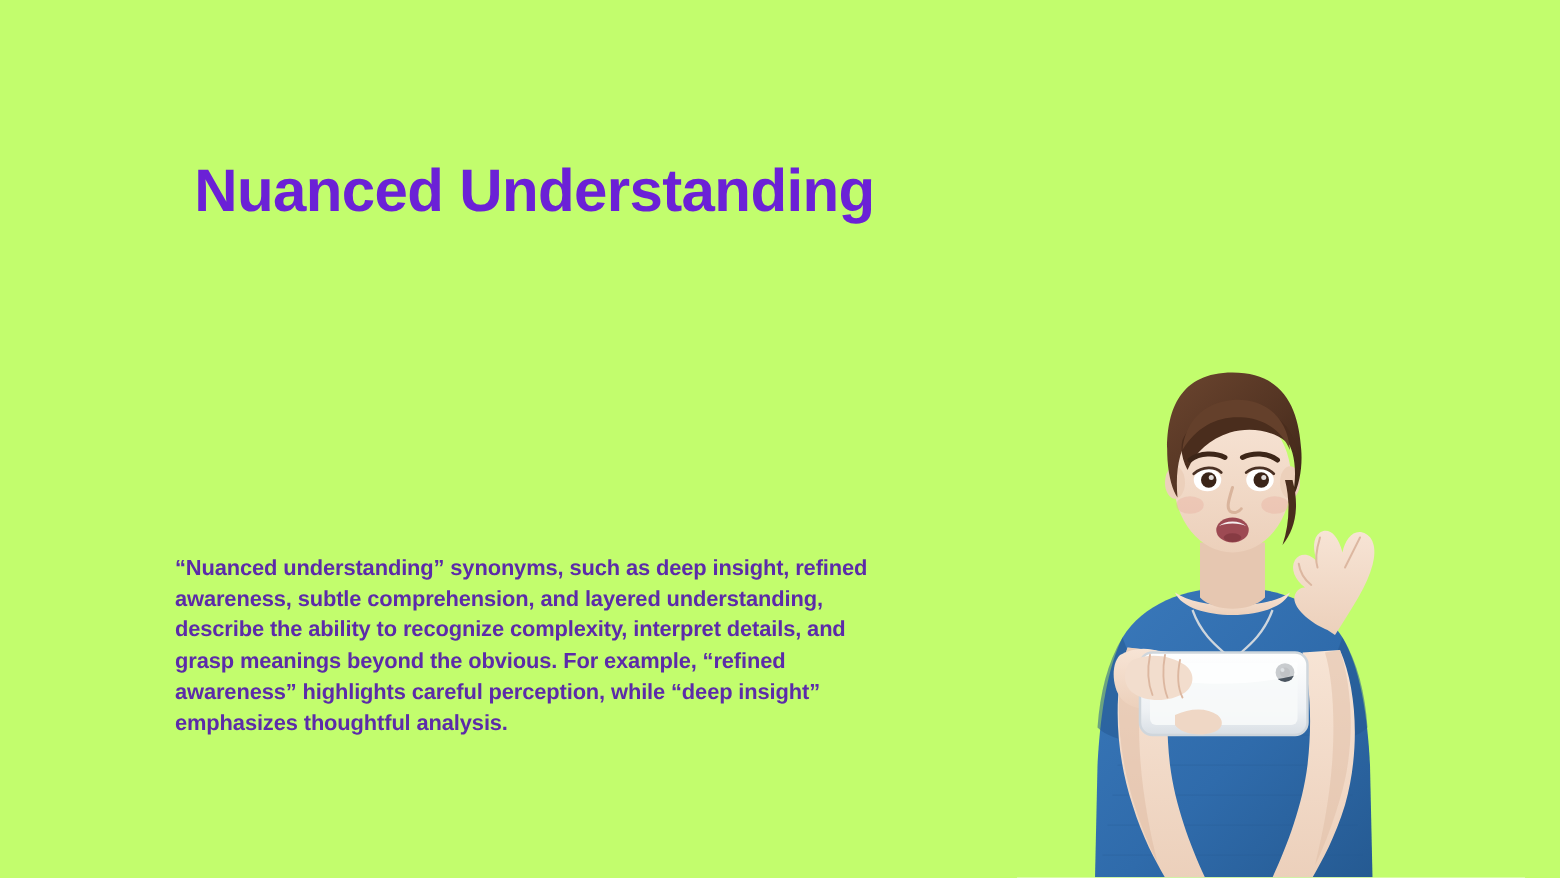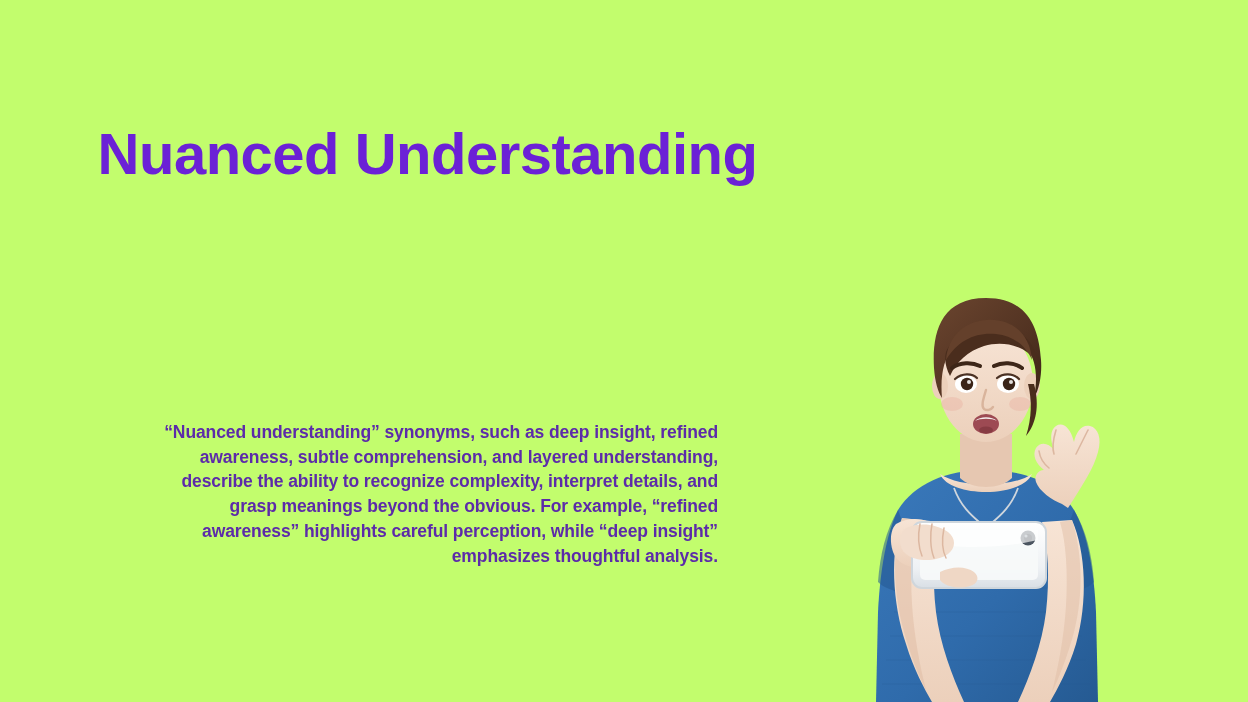--- a/index.html
+++ b/index.html
@@ -26,33 +26,33 @@
     left: 60px;
     top: 118px;
     width: 735px;
     text-align: center;
   }
   #title-line-1, #title-line-2 {
     display: block;
     color: #6b21d6;
     font-family: "Liberation Sans", sans-serif;
     font-weight: bold;
-    font-size: 58px;
+    font-size: 48px;
     line-height: 72px;
     letter-spacing: -0.5px;
     white-space: nowrap;
   }
 
   
   #body-block {
     position: absolute;
     left: 140px;
-    top: 420px;
+    top: 442px;
     width: 578px;
-    text-align: right;
+    text-align: left;
   }
   #body-paragraph {
     margin: 0;
     color: #5c2ba9;
     font-family: "Liberation Sans", sans-serif;
     font-weight: bold;
     font-size: 17.5px;
     line-height: 24.7px;
     letter-spacing: -0.1px;
   }

